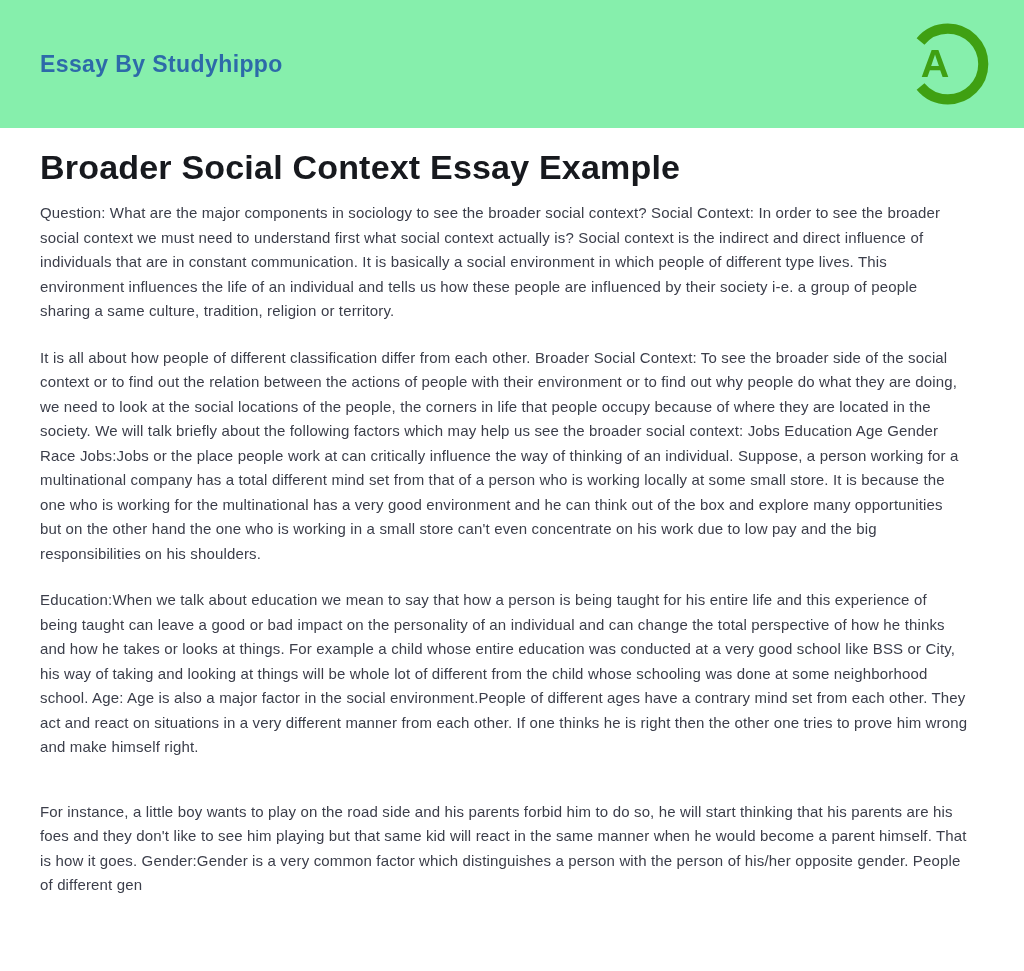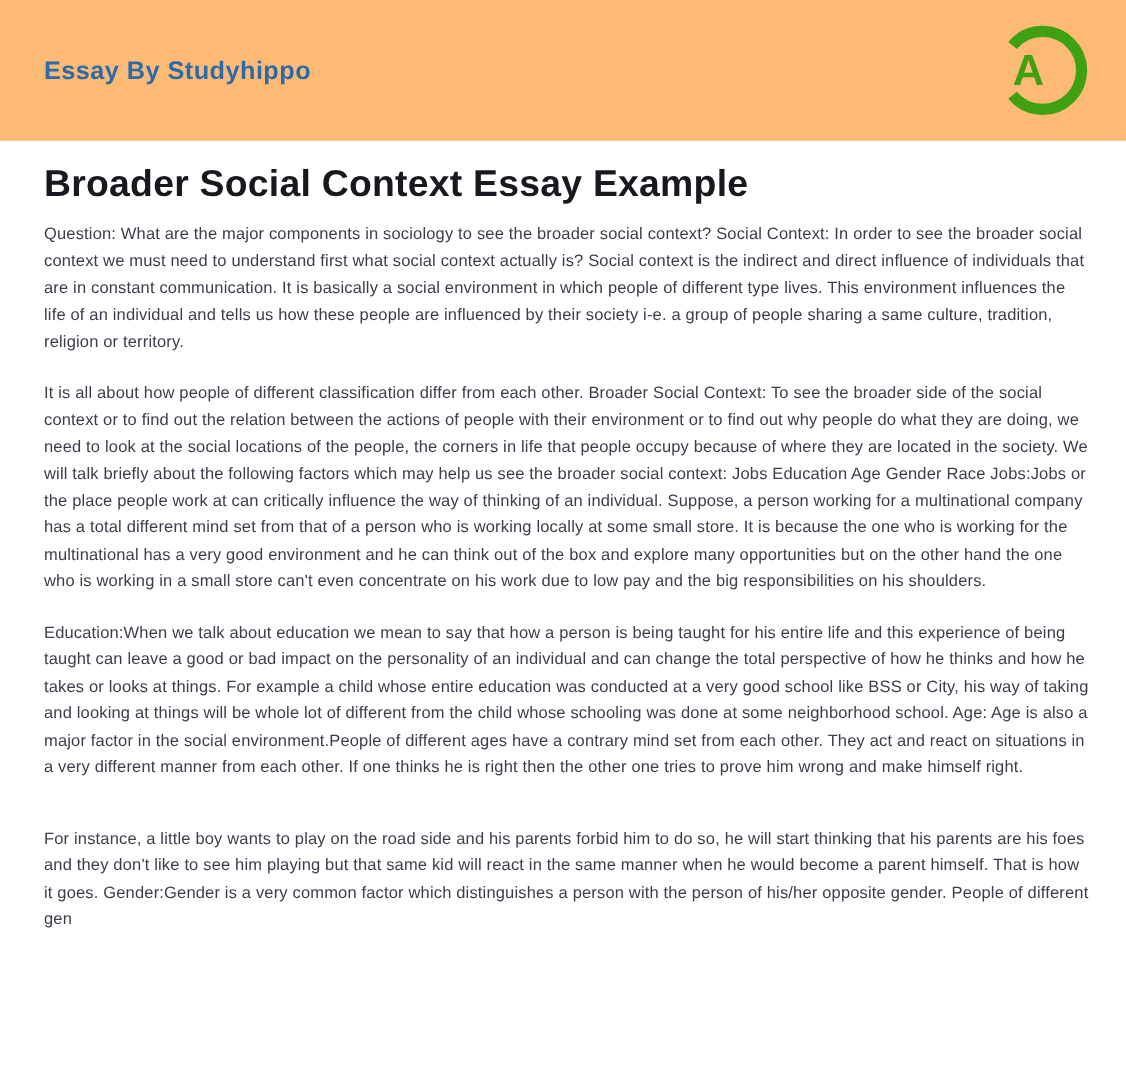--- a/index.html
+++ b/index.html
@@ -7,21 +7,21 @@
   body {
     width: 1024px;
     min-height: 971px;
     margin: 0 auto;
     font-family: "Liberation Sans", sans-serif;
     color: #3b3e4a;
   }
 
   
   .page-header {
-    background: #fdba74;
+    background: #86efac;
     height: 128px;
     display: flex;
     align-items: center;
     justify-content: space-between;
     padding: 0 32px 0 40px;
   }
   .header-left { display: flex; flex-direction: column; gap: 10px; }
   .site-title {
     color: #2d6aa9;
     font-size: 23px;
@@ -32,21 +32,21 @@
     color: #2d6aa9;
     font-size: 16.5px;
     font-weight: 400;
     letter-spacing: 0.2px;
     text-decoration: none;
   }
   .logo { width: 92px; height: 92px; display: block; }
 
   
   .article {
-    padding: 12px 32px 40px 40px;
+    padding: 12px 56px 40px 40px;
   }
   .article-title {
     color: #17191e;
     font-size: 34px;
     font-weight: 800;
     letter-spacing: 0.2px;
     line-height: 1.15;
     margin: 8px 0 14px 0;
   }
   .essay-paragraph {

